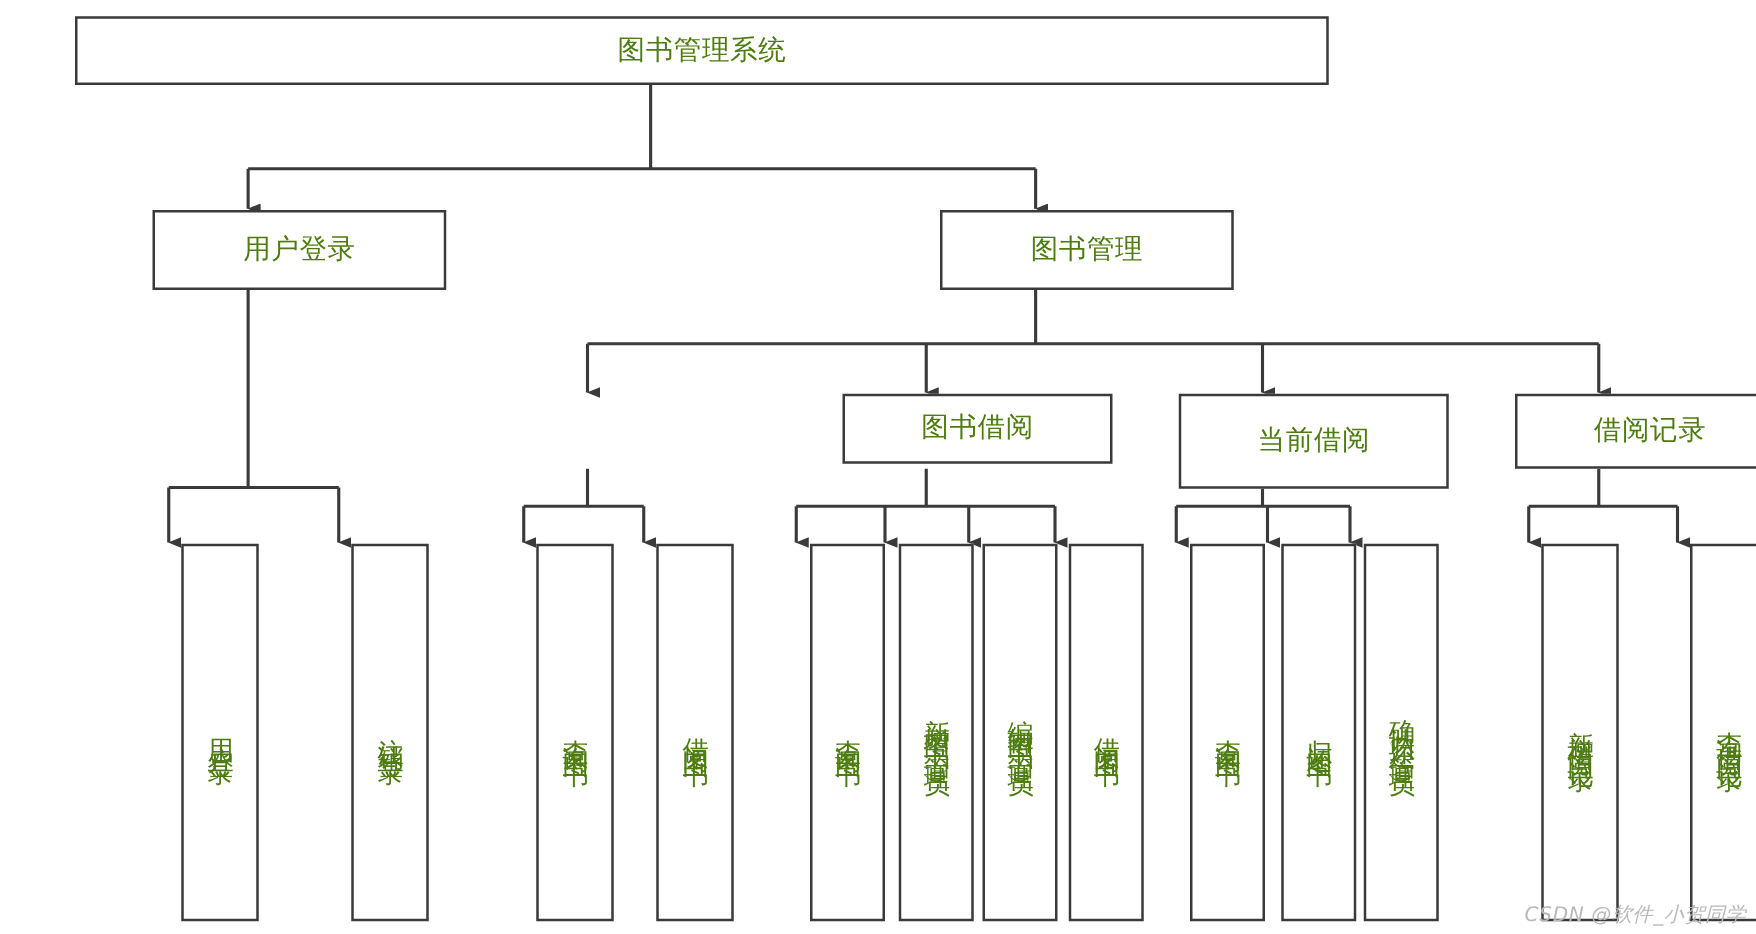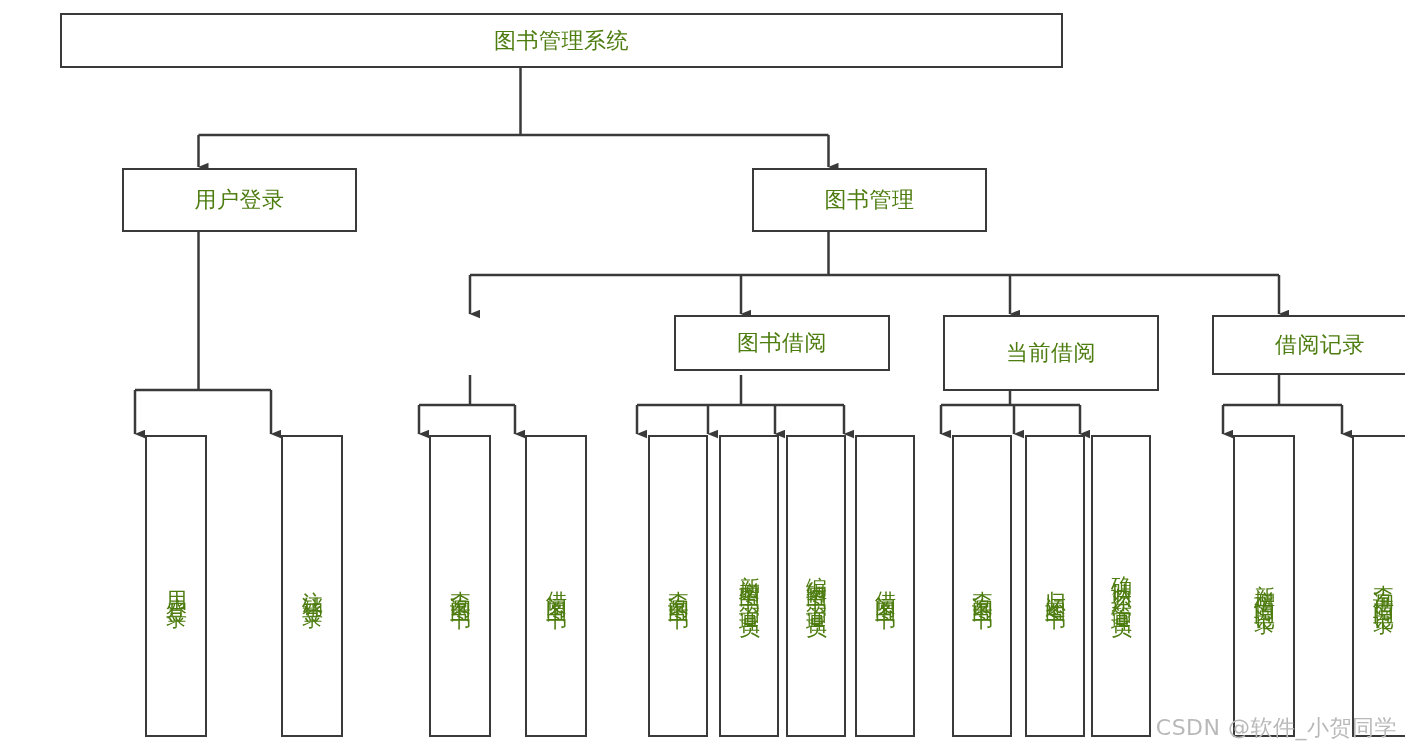--- a/index.html
+++ b/index.html
@@ -57,24 +57,25 @@
     text-orientation: upright;
     font-size: 21px;
     letter-spacing: 6px;
     line-height: 1;
     white-space: nowrap;
   }
   #watermark {
     position: absolute;
     right: 8px;
     bottom: 4px;
-    font-size: 22px;
+    font-size: 16px;
     color: #b9b9b9;
     letter-spacing: 0.5px;
     white-space: nowrap;
+    font-style: italic;
   }
 </style>
 </head>
 <body>
 
 <div id="canvas">
 
   <svg id="edges" viewBox="0 0 1405 747">
     <defs>
       <marker id="arrowhead" markerWidth="9" markerHeight="11" refX="4.2" refY="10" orient="auto" markerUnits="userSpaceOnUse">

